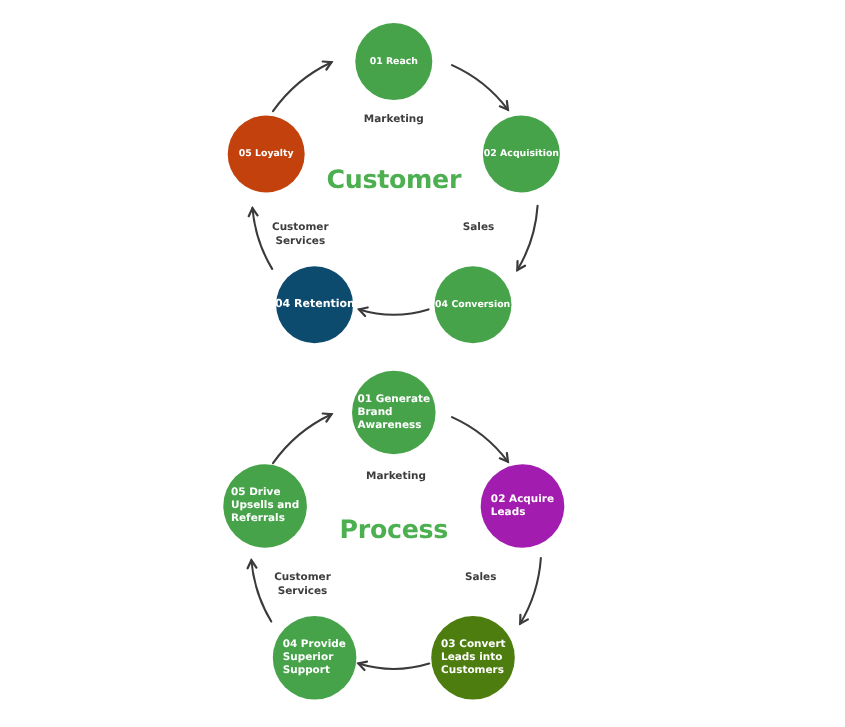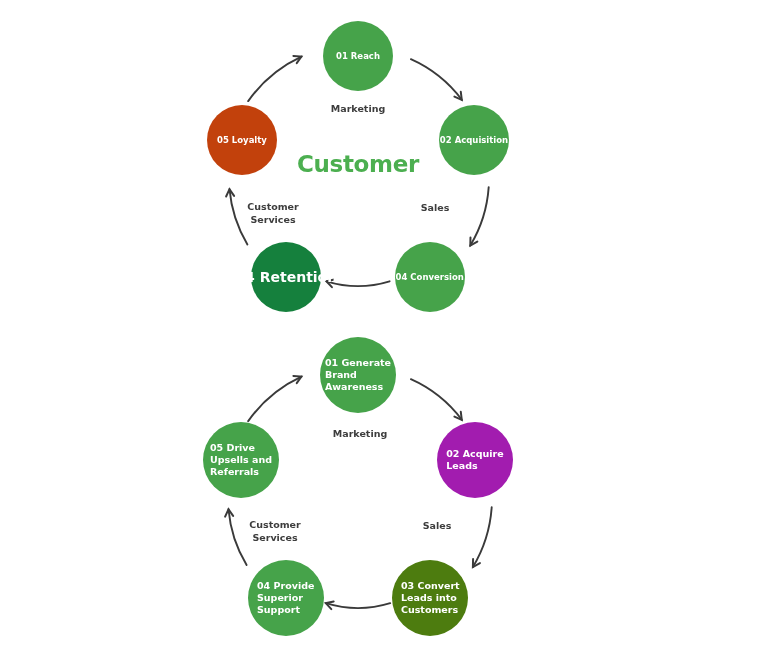--- a/index.html
+++ b/index.html
@@ -95,31 +95,32 @@
       <div class="node align-center" style="left: 474.029px; top: 140.3px; width: 70px; height: 70px; background: rgb(70, 163, 74); color: rgb(255, 255, 255); font-size: 8.5px;">
         <div class="lines">
           <div class="">02 Acquisition</div>
         </div>
       </div>
       <div class="node align-center" style="left: 429.71px; top: 276.7px; width: 70px; height: 70px; background: rgb(70, 163, 74); color: rgb(255, 255, 255); font-size: 8.5px;">
         <div class="lines">
           <div class="">04 Conversion</div>
         </div>
       </div>
-      <div class="node align-center" style="left: 286.29px; top: 276.7px; width: 70px; height: 70px; background: #15803d; color: rgb(255, 255, 255); font-size: 14px;">
+      <div class="node align-center" style="left: 286.29px; top: 276.7px; width: 70px; height: 70px; background: #0c4a6e; color: rgb(255, 255, 255); font-size: 10px;">
         <div class="lines">
           <div class="">04 Retention</div>
         </div>
       </div>
       <div class="node align-center" style="left: 241.971px; top: 140.3px; width: 70px; height: 70px; background: #c2410c; color: rgb(255, 255, 255); font-size: 8.5px;">
         <div class="lines">
           <div class="">05 Loyalty</div>
         </div>
       </div>
       <div class="diagram-title" style="left: 358px; top: 482px; color: rgb(76, 175, 80);">
+        <div class="">Process</div>
       </div>
       <div class="stage-label" style="left: 360px; top: 433px; color: rgb(61, 61, 61);">
         <div class="">Marketing</div>
       </div>
       <div class="stage-label" style="left: 437px; top: 525px; color: rgb(61, 61, 61);">
         <div class="">Sales</div>
       </div>
       <div class="stage-label" style="left: 275px; top: 531px; color: rgb(61, 61, 61);">
         <div class="">Customer</div>
         <div class="">Services</div>

